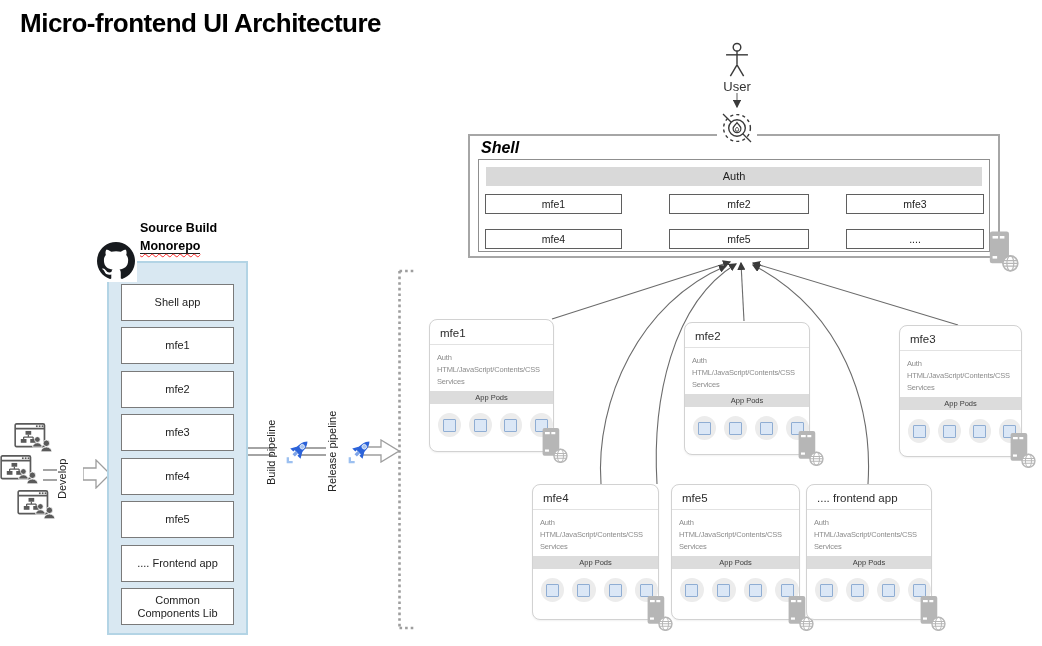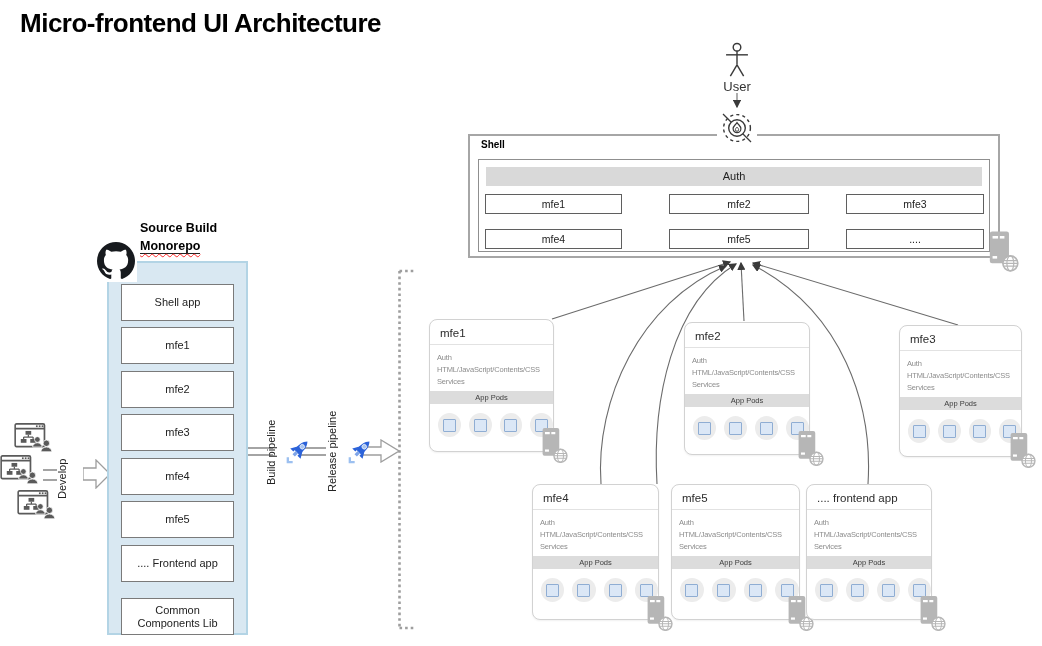--- a/index.html
+++ b/index.html
@@ -11,21 +11,21 @@
 
   
   .user-fig{left:722px;top:42px;}
   .user-label{left:713px;top:79px;width:48px;text-align:center;font-size:13px;color:#333;}
 
   
   .frontdoor{left:717px;top:108px;width:40px;height:40px;background:#fff;display:flex;align-items:center;justify-content:center;z-index:3;}
 
   
   .shell{left:468px;top:134px;width:532px;height:124px;border:2px solid #a6a6a6;background:#fff;box-sizing:border-box;z-index:2;}
-  .shell-title{position:absolute;left:11px;top:3px;font-size:10px;font-weight:700;color:#000;}
+  .shell-title{position:absolute;left:11px;top:3px;font-size:16px;font-weight:700;color:#000;font-style:italic;}
   .shell-inner{position:absolute;left:8px;top:23px;width:512px;height:93px;border:1px solid #8f8f8f;box-sizing:border-box;}
   .auth-bar{position:absolute;left:7px;top:7px;width:496px;height:19px;background:#d9d9d9;text-align:center;line-height:19px;font-size:11px;color:#222;}
   .shell-cell{position:absolute;height:20px;border:1px solid #5f5f5f;background:#fff;box-sizing:border-box;text-align:center;line-height:18px;font-size:10.5px;color:#222;}
 
   
   .mono-head{left:140px;top:219px;font-size:12.5px;font-weight:700;color:#000;line-height:18px;z-index:3;}
   .mono-head .squiggle{border-bottom:1.5px solid #222;text-decoration:underline;text-decoration-style:wavy;text-decoration-color:#ff2a2a;text-decoration-thickness:1px;text-underline-offset:3px;}
   .github-badge{left:95px;top:240px;width:42px;height:42px;background:#fff;z-index:3;display:flex;align-items:center;justify-content:center;}
   .monorepo{left:107px;top:261px;width:141px;height:374px;background:#d9e8f2;border:2px solid #b3d4e5;box-sizing:border-box;z-index:2;}
   .mono-item{position:absolute;left:12px;width:113px;height:37px;background:#fff;border:1px solid #7a7a7a;box-sizing:border-box;display:flex;align-items:center;justify-content:center;text-align:center;font-size:11px;color:#222;line-height:13px;padding:0 12px;}
@@ -179,21 +179,21 @@
 </div>
 
 <div class="abs monorepo">
   <div class="mono-item" style="top:21px">Shell app</div>
   <div class="mono-item" style="top:64px">mfe1</div>
   <div class="mono-item" style="top:108px">mfe2</div>
   <div class="mono-item" style="top:151px">mfe3</div>
   <div class="mono-item" style="top:195px">mfe4</div>
   <div class="mono-item" style="top:238px">mfe5</div>
   <div class="mono-item" style="top:282px">.... Frontend app</div>
-  <div class="mono-item" style="top:335px">Common Components Lib</div>
+  <div class="mono-item" style="top:325px">Common Components Lib</div>
 </div>
 
 <svg class="abs team" style="left:14px;top:421px" width="42" height="36" viewBox="0 0 44 38">
     <use href="#sym-team"></use>
   </svg>
 <svg class="abs team" style="left:0px;top:453px" width="42" height="36" viewBox="0 0 44 38">
     <use href="#sym-team"></use>
   </svg>
 <svg class="abs team" style="left:17px;top:488px" width="42" height="36" viewBox="0 0 44 38">
     <use href="#sym-team"></use>

